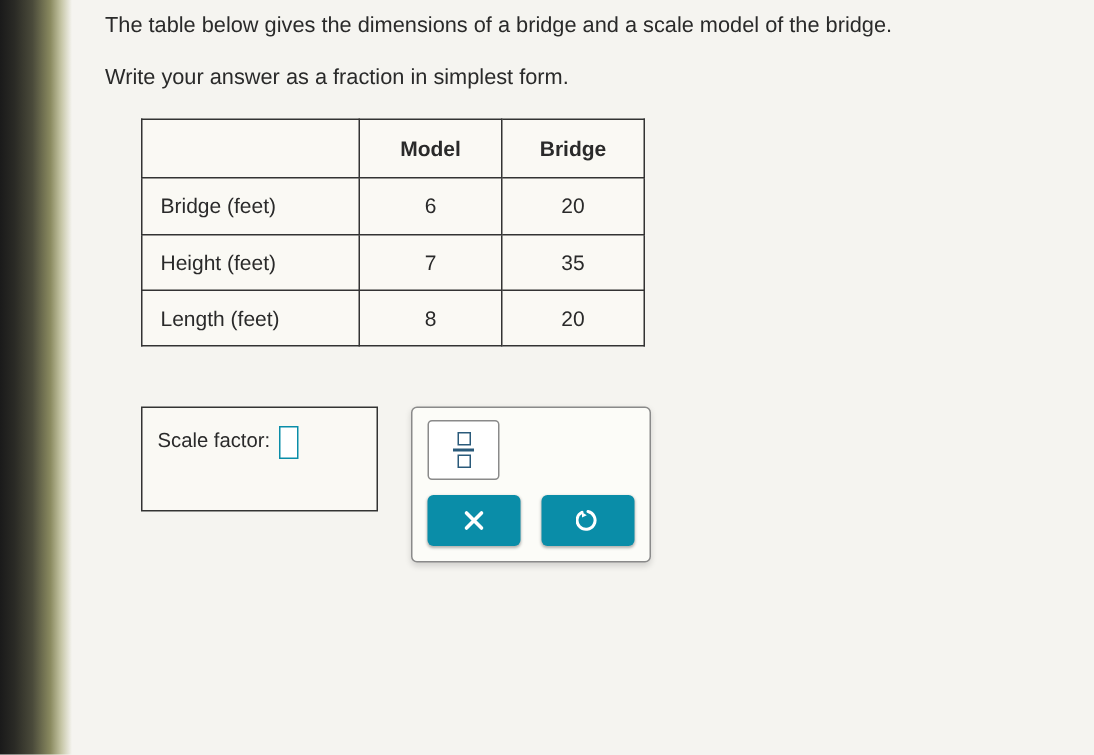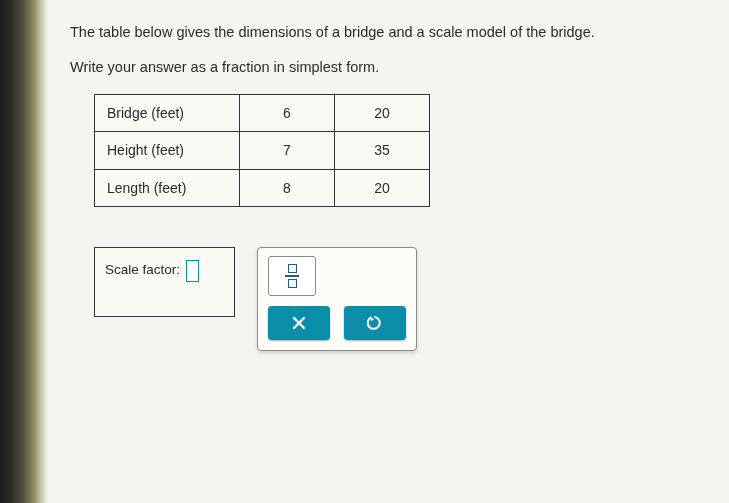--- a/index.html
+++ b/index.html
@@ -12,21 +12,21 @@
       position: relative;
       overflow: hidden;
     }
     .left-edge {
       position: absolute;
       left: 0; top: 0; width: 48px; height: 503px;
       background: linear-gradient(to right, #1a1a1a 0%, #2a2a25 20%, #4a4a3a 45%, #8a8a60 70%, #c5c5a5 85%, #f5f4f0 100%);
     }
     .content {
       position: absolute;
-      left: 70px; top: 22px; right: 0;
+      left: 70px; top: 7px; right: 0;
       font-size: 14.5px;
       line-height: 1.45;
     }
     .intro1 { margin-bottom: 14px; }
     .intro2 { margin-bottom: 3px; }
     .intro3 { margin-bottom: 16px; }
     table.dim {
       border-collapse: collapse;
       margin-left: 24px;
       margin-bottom: 40px;
@@ -46,21 +46,21 @@
 
     .bottom-row {
       display: flex;
       gap: 22px;
       margin-left: 24px;
       align-items: flex-start;
     }
     .answer-box {
       border: 1.5px solid #333;
       background: #faf9f4;
-      width: 141px;
+      width: 158px;
       height: 70px;
       padding: 12px 10px;
       font-size: 13.5px;
       display: flex;
       align-items: flex-start;
       gap: 6px;
     }
     .answer-input {
       display: inline-block;
       width: 13px;
@@ -119,20 +119,25 @@
 <body>
 
 <div class="left-edge"></div>
 
 <div class="content">
   <p class="intro1">The table below gives the dimensions of a bridge and a scale model of the bridge.</p>
   <p class="intro3">Write your answer as a fraction in simplest form.</p>
 
   <table class="dim">
     <tbody>
+        <tr>
+      <th class="empty"></th>
+      <th class="col1">Model</th>
+      <th class="col2">Bridge</th>
+    </tr>
     <tr>
       <td class="lab">Bridge (feet)</td>
       <td class="col1">6</td>
       <td class="col2">20</td>
     </tr>
     <tr>
       <td class="lab">Height (feet)</td>
       <td class="col1">7</td>
       <td class="col2">35</td>
     </tr>

